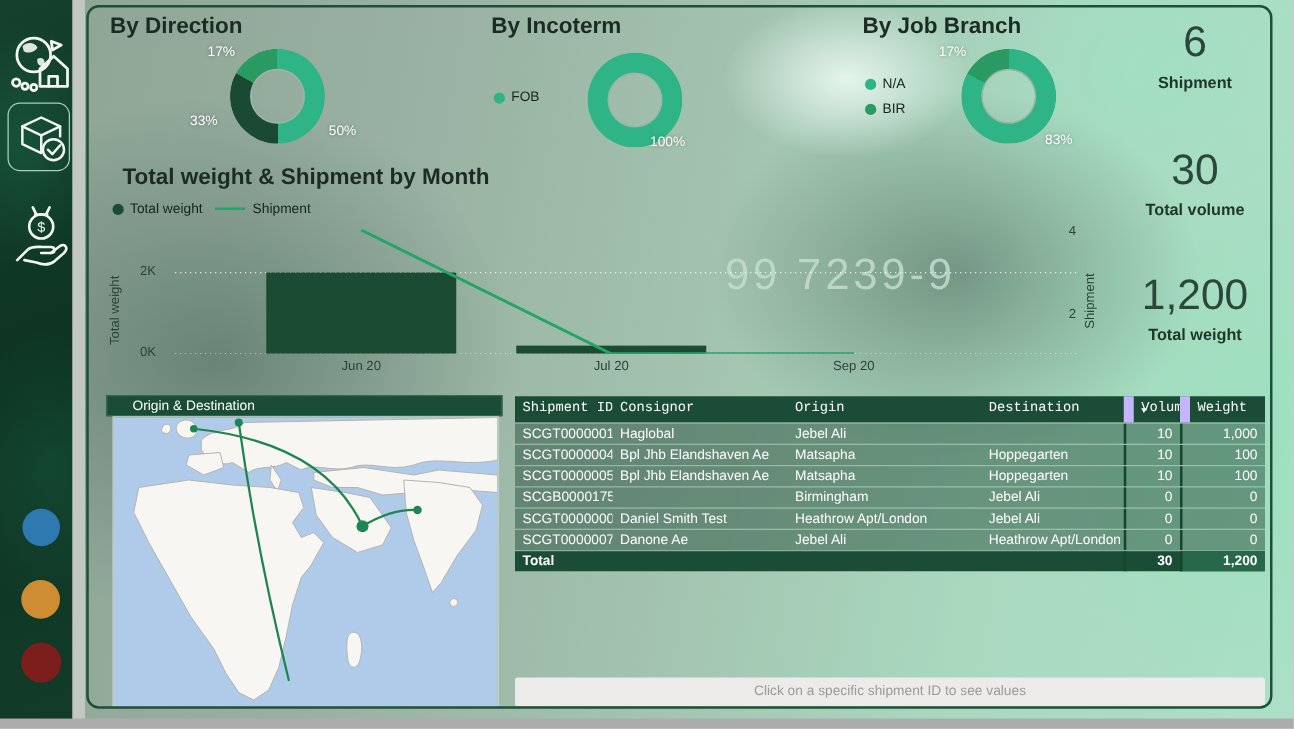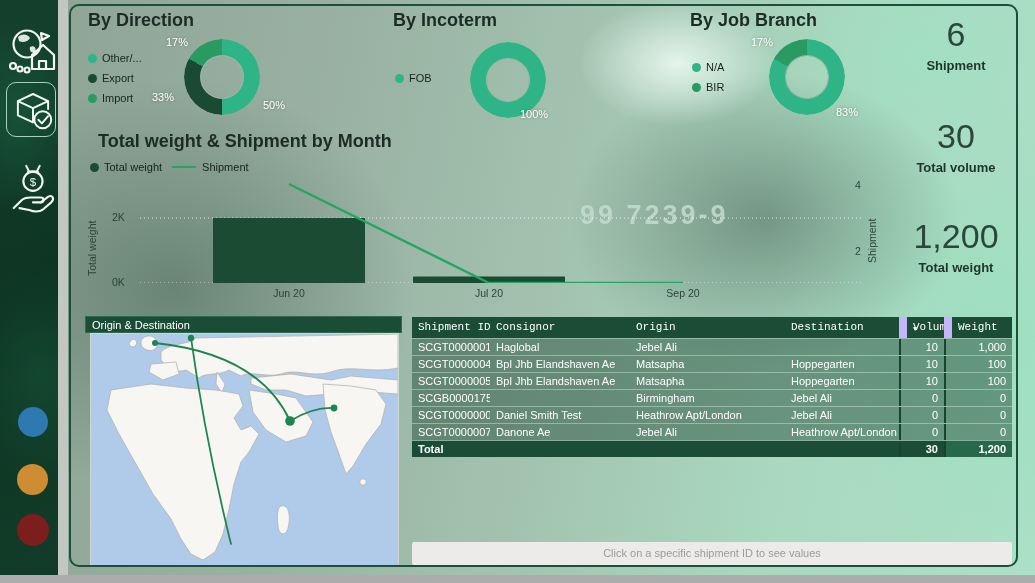--- a/index.html
+++ b/index.html
@@ -21,21 +21,21 @@
   
   .canvas{position:absolute;left:68px;top:0;width:967px;height:575px;
     background:
       radial-gradient(140px 90px at 63% 11%, rgba(240,252,246,0.85), rgba(240,252,246,0) 70%),
       radial-gradient(280px 210px at 72% 38%, rgba(38,58,48,0.40), rgba(38,58,48,0) 70%),
       radial-gradient(320px 280px at 11% 50%, rgba(22,56,40,0.34), rgba(22,56,40,0) 75%),
       radial-gradient(250px 320px at 97% 60%, rgba(140,225,185,0.45), rgba(140,225,185,0) 75%),
       radial-gradient(210px 170px at 88% 10%, rgba(150,230,195,0.40), rgba(150,230,195,0) 70%),
       linear-gradient(100deg,#8fa697 0%,#9ab2a3 28%,#a3c4b0 52%,#a9d8bf 74%,#ade0c7 100%);}
   .canvas-border{position:absolute;left:1px;top:4px;width:949px;height:563px;border:2px solid #1D5038;border-radius:10px;box-sizing:border-box;pointer-events:none;}
-  .train-number{position:absolute;left:512px;top:200px;font-size:27px;font-weight:bold;letter-spacing:3px;color:rgba(195,220,206,0.85);}
+  .train-number{position:absolute;left:512px;top:200px;font-size:35px;font-weight:normal;letter-spacing:3px;color:rgba(195,220,206,0.85);}
 
   .sec-title{position:absolute;font-size:18px;font-weight:bold;color:#1C2B23;}
   .legend{position:absolute;font-size:11px;color:#15241C;}
   .litem{display:flex;align-items:center;height:20px;}
   .legend-dot{width:9px;height:9px;border-radius:50%;margin-right:5px;flex:0 0 auto;}
   .legend-line{width:24px;height:2.4px;margin:0 6px 0 10px;}
   .callout{position:absolute;font-size:11px;color:#fff;text-shadow:0 0 3px rgba(0,0,0,0.35);}
 
   .donut-ring{position:absolute;width:76px;height:76px;border-radius:50%;
     -webkit-mask:radial-gradient(closest-side,transparent 54%,#000 55%);
@@ -48,21 +48,21 @@
   .kpi .lab{font-size:13px;font-weight:bold;color:#1E352A;margin-top:6px;}
 
   
   .axis-text{position:absolute;font-size:10.5px;color:#2B443A;}
   .vlabel{writing-mode:vertical-rl;transform:rotate(180deg);}
   .xlab{width:60px;text-align:center;}
   #combo-plot{position:absolute;left:72px;top:180px;}
   .gridline{stroke:rgba(255,255,255,0.8);stroke-width:1;stroke-dasharray:1 3;}
 
   
-  .map-titlebar{position:absolute;left:17px;top:316px;width:317px;height:17px;background:#1B4D36;color:#fff;font-size:11px;line-height:17px;padding-left:6px;box-sizing:border-box;border:1px solid #2E6B4C;}
+  .map-titlebar{position:absolute;left:17px;top:316px;width:317px;height:17px;background:#1B4D36;color:#fff;font-size:11px;line-height:17px;padding-left:20px;box-sizing:border-box;border:1px solid #2E6B4C;}
   .map-box{position:absolute;left:22px;top:333px;width:307px;height:231px;border:1px solid #cfd6cf;box-sizing:content-box;}
 
   
   .tbl{position:absolute;left:344px;top:317px;width:600px;font-size:11px;color:#fff;}
   .thead,.trow,.tfoot{display:grid;grid-template-columns:78px 140px 155px 114px 45px 68px;}
   .thead{background:#1B4D36;height:21px;line-height:21px;font-family:Liberation Mono, monospace;}
   .thead .tcell{font-weight:normal;position:relative;}
   .trow{height:16px;line-height:16px;background:rgba(44,84,66,0.52);border-top:1px solid rgba(210,240,225,0.45);}
   .tfoot{background:#1B4D36;height:16px;line-height:16px;font-weight:bold;border-top:1px solid rgba(210,240,225,0.6);}
   .tcell{padding:0 6px;white-space:nowrap;overflow:hidden;box-sizing:border-box;}
@@ -118,34 +118,20 @@
     <div class="side-dot" style="left: 17px; top: 464px; width: 31px; height: 31px; background: rgb(206, 141, 51);"></div>
     <div class="side-dot" style="left: 17px; top: 514px; width: 32px; height: 32px; background: rgb(124, 30, 28);"></div>
   </div>
 
   <div class="gutter"></div>
 
   <div class="canvas">
     <div class="train-number">99 7239-9</div>
 
     <div class="sec-title" style="left:20px;top:10px">By Direction</div>
-    <div class="legend" style="left:20px;top:48px">
-      <div class="litem">
-          <span class="legend-dot" style="background: rgb(47, 180, 135);"></span>
-          <span>Other/...</span>
-        </div>
-      <div class="litem">
-          <span class="legend-dot" style="background: rgb(27, 74, 50);"></span>
-          <span>Export</span>
-        </div>
-      <div class="litem">
-          <span class="legend-dot" style="background: rgb(40, 154, 98);"></span>
-          <span>Import</span>
-        </div>
-    </div>
     <div class="donut-ring" style="left: 116px; top: 39px; background: conic-gradient(rgb(47, 180, 135) 0%, rgb(47, 180, 135) 50%, rgb(27, 74, 50) 50%, rgb(27, 74, 50) 83%, rgb(40, 154, 98) 83%, rgb(40, 154, 98) 100%);">
         <div class="donut-hole"></div>
       </div>
     <div class="callout" style="left:98px;top:36px">17%</div>
     <div class="callout" style="left:84px;top:91px">33%</div>
     <div class="callout" style="left:195px;top:99px">50%</div>
 
     <div class="sec-title" style="left:325px;top:10px">By Incoterm</div>
     <div class="legend" style="left:327px;top:68px">
       <div class="litem">

